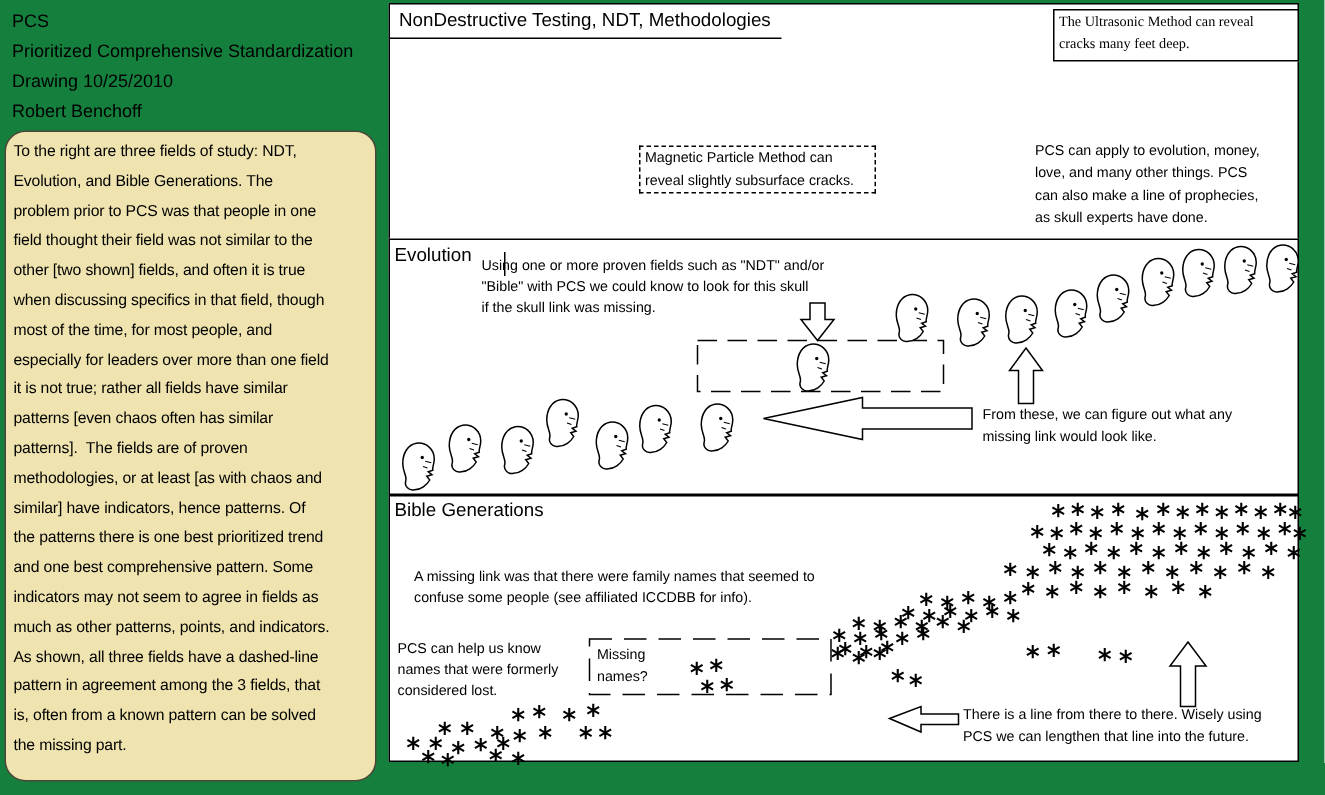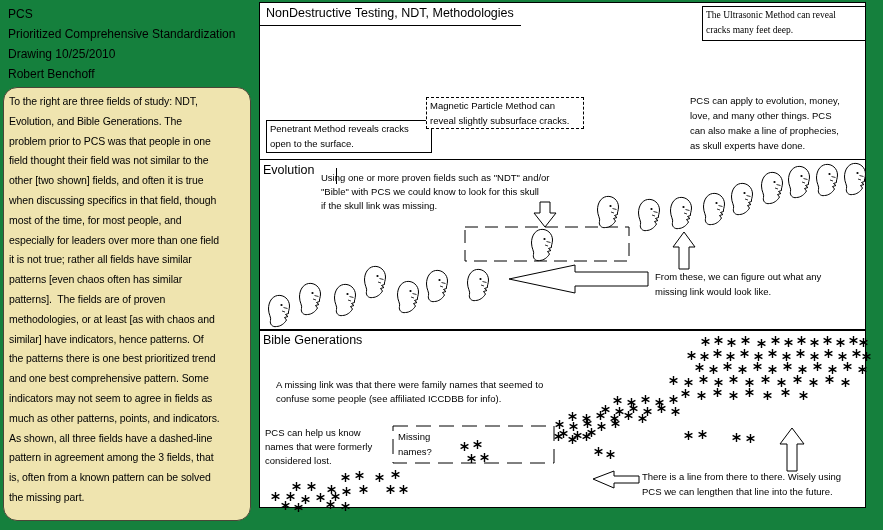--- a/index.html
+++ b/index.html
@@ -50,22 +50,20 @@
 indicators may not seem to agree in fields as
 much as other patterns, points, and indicators.
 As shown, all three fields have a dashed-line
 pattern in agreement among the 3 fields, that
 is, often from a known pattern can be solved
 the missing part.</div>
 
   <div class="panel" style="left:259px;top:2px;width:607px;height:178px;padding-left:40px;">
     <div class="panel-title" style="left:6px;top:3px;">NonDestructive Testing, NDT, Methodologies</div>
     <div class="hline" style="left:0;top:22px;width:261px;"></div>
-    <div class="method-box" style="left:6px;top:117px;width:166px;height:33px;">Penetrant Method reveals cracks
-open to the surface.</div>
     <div class="method-box dashed" style="left:166px;top:79px;width:158px;height:32px;margin-top:15px;">Magnetic Particle Method can
 reveal slightly subsurface cracks.</div>
     <div class="method-box" style="left:442px;top:3px;width:164px;height:35px;font-family:Liberation Serif, serif;">The Ultrasonic Method can reveal
 cracks many feet deep.</div>
     <div class="txt" style="left:430px;top:90px;line-height:15px;">PCS can apply to evolution, money,
 love, and many other things. PCS
 can also make a line of prophecies,
 as skull experts have done.</div>
   </div>
 

